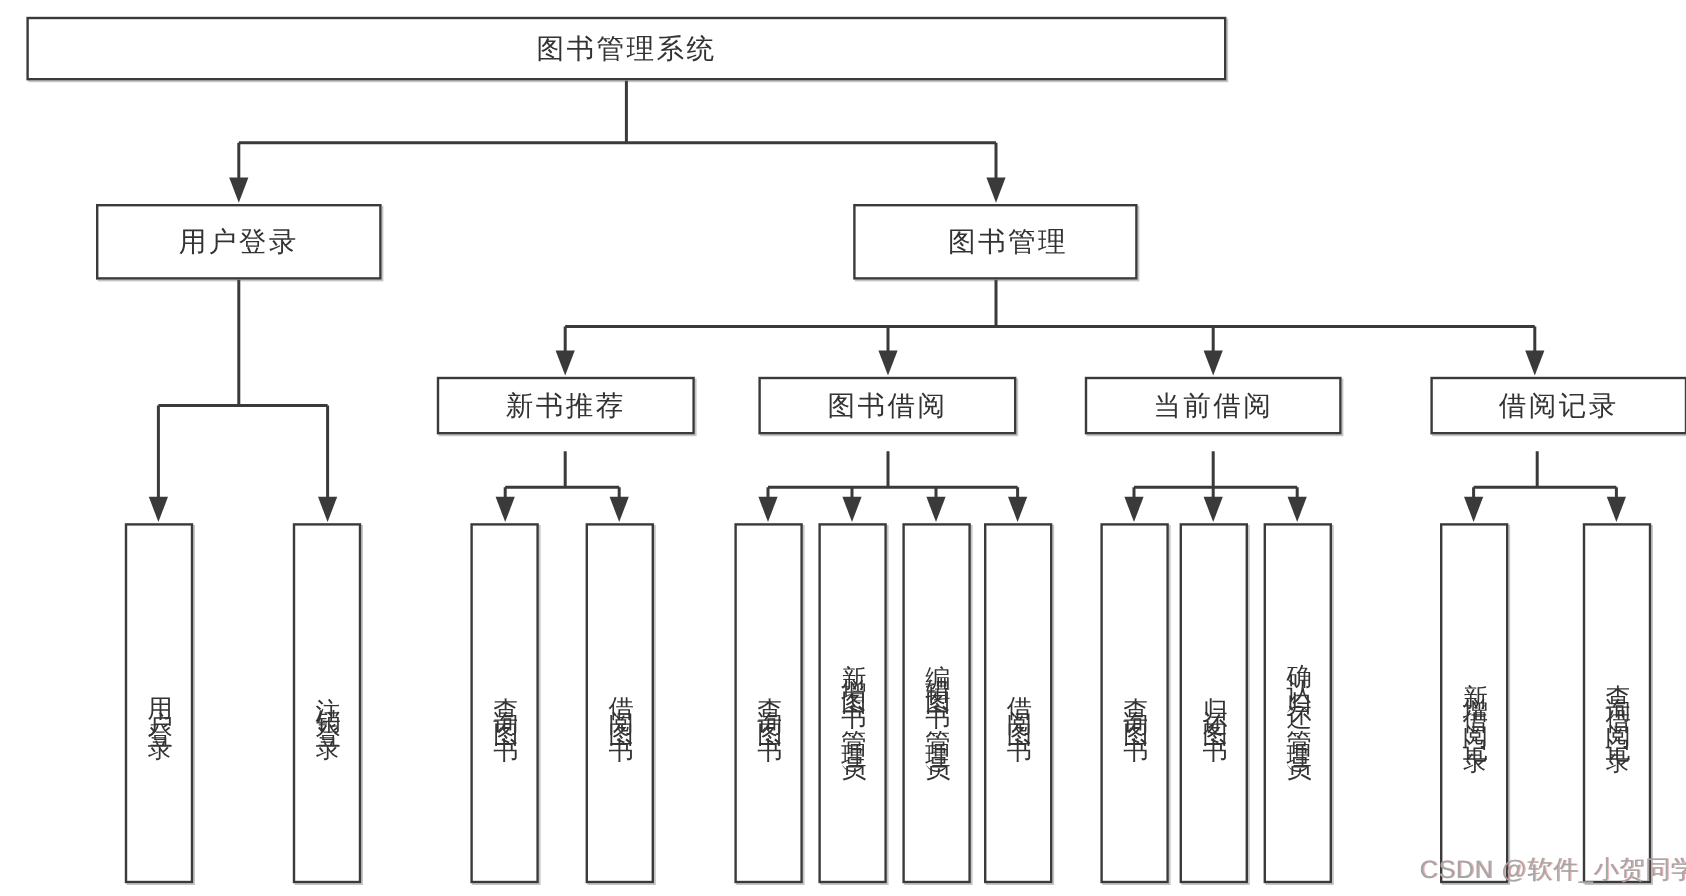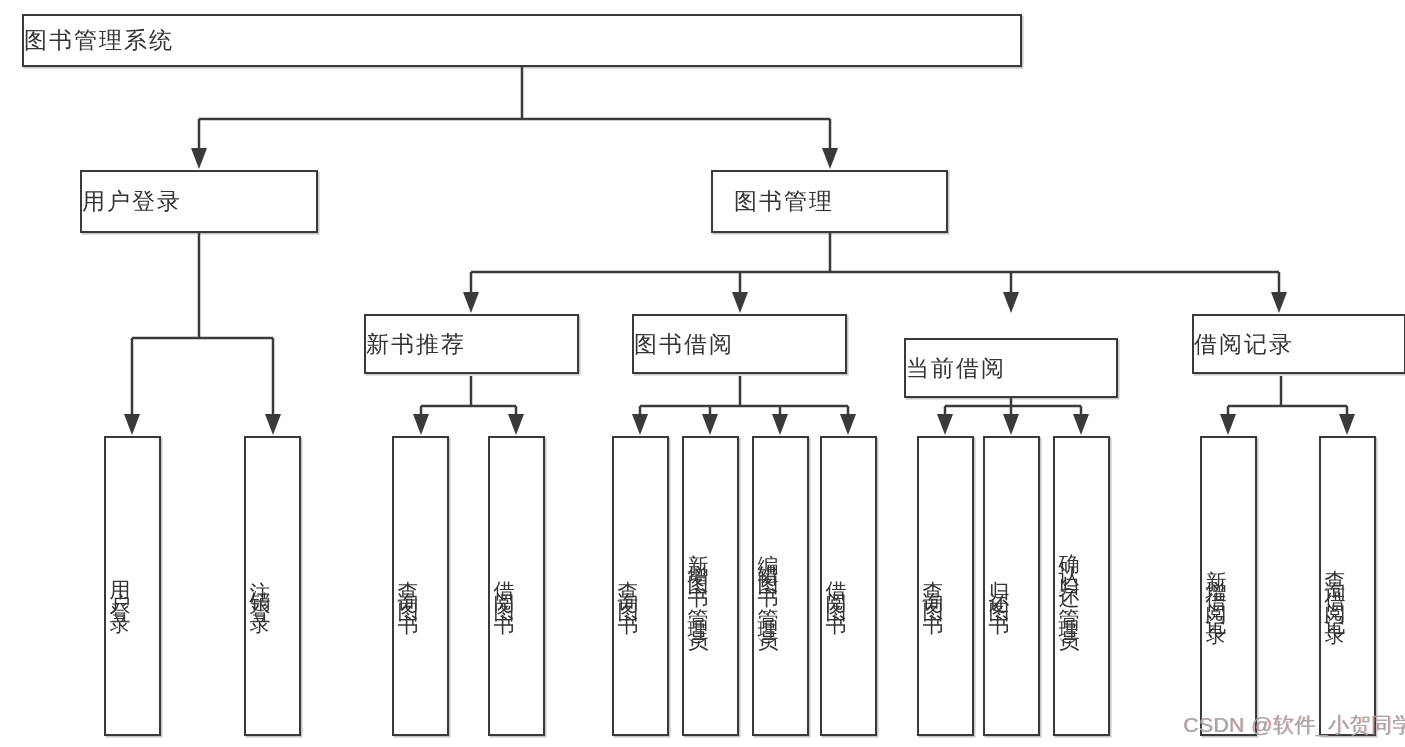--- a/index.html
+++ b/index.html
@@ -17,32 +17,32 @@
     overflow:hidden;
     font-family:"Liberation Sans","DejaVu Sans",sans-serif;
     color:var(--text);
   }
   #wires{position:absolute;left:0;top:0;width:1405px;height:747px;color:var(--line);}
   .node{
     position:absolute;
     box-sizing:border-box;
     border:2.5px solid var(--border);
     background:#ffffff;
-    display:flex;align-items:center;
+    display:flex;align-items:center;justify-content:center;
     box-shadow:1.5px 1.5px 0 rgba(90,90,90,.35);
   }
   .node .label{
     font-size:23px;
     letter-spacing:2px;
     color:var(--text);
     white-space:nowrap;
   }
   .root{left:22px;top:14px;width:1000px;height:53px;}
   .lvl2{top:170px;height:63px;}
-  .lvl3{top:314px;height:60px;}
+  .lvl3{top:314px;height:48px;}
   .leaf{top:436px;height:300px;width:57px;}
   .leaf .label{
     writing-mode:vertical-rl;
     text-orientation:mixed;
     font-size:21px;
     letter-spacing:11px;
     white-space:normal;
   }
   .watermark{
     position:absolute;
@@ -113,21 +113,21 @@
   <div class="node lvl2" style="left:711px;width:237px;padding-left:21px;">
     <span class="label">图书管理</span>
   </div>
 
   <div class="node lvl3" style="left:364px;width:215px;">
     <span class="label">新书推荐</span>
   </div>
   <div class="node lvl3" style="left:632px;width:215px;">
     <span class="label">图书借阅</span>
   </div>
-  <div class="node lvl3" style="left:904px;width:214px;margin-top:24px;">
+  <div class="node lvl3" style="left:904px;width:214px;">
     <span class="label">当前借阅</span>
   </div>
   <div class="node lvl3" style="left:1192px;width:214px;">
     <span class="label">借阅记录</span>
   </div>
 
   <div class="node leaf" style="left:104px;">
     <span class="label">用户登录</span>
   </div>
   <div class="node leaf" style="left:244px;">

